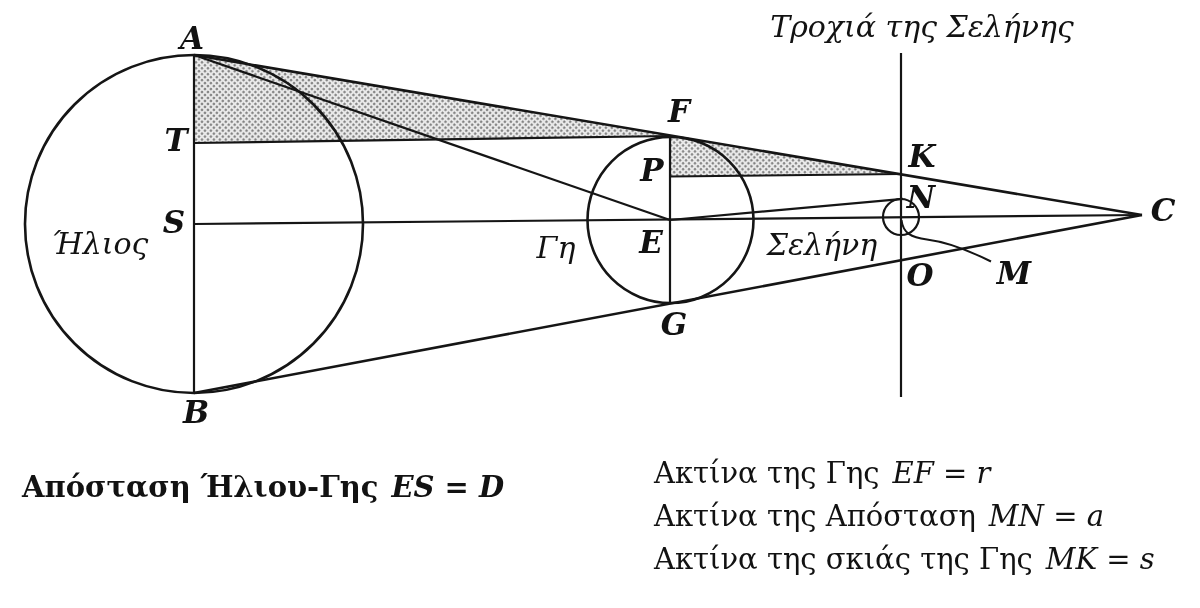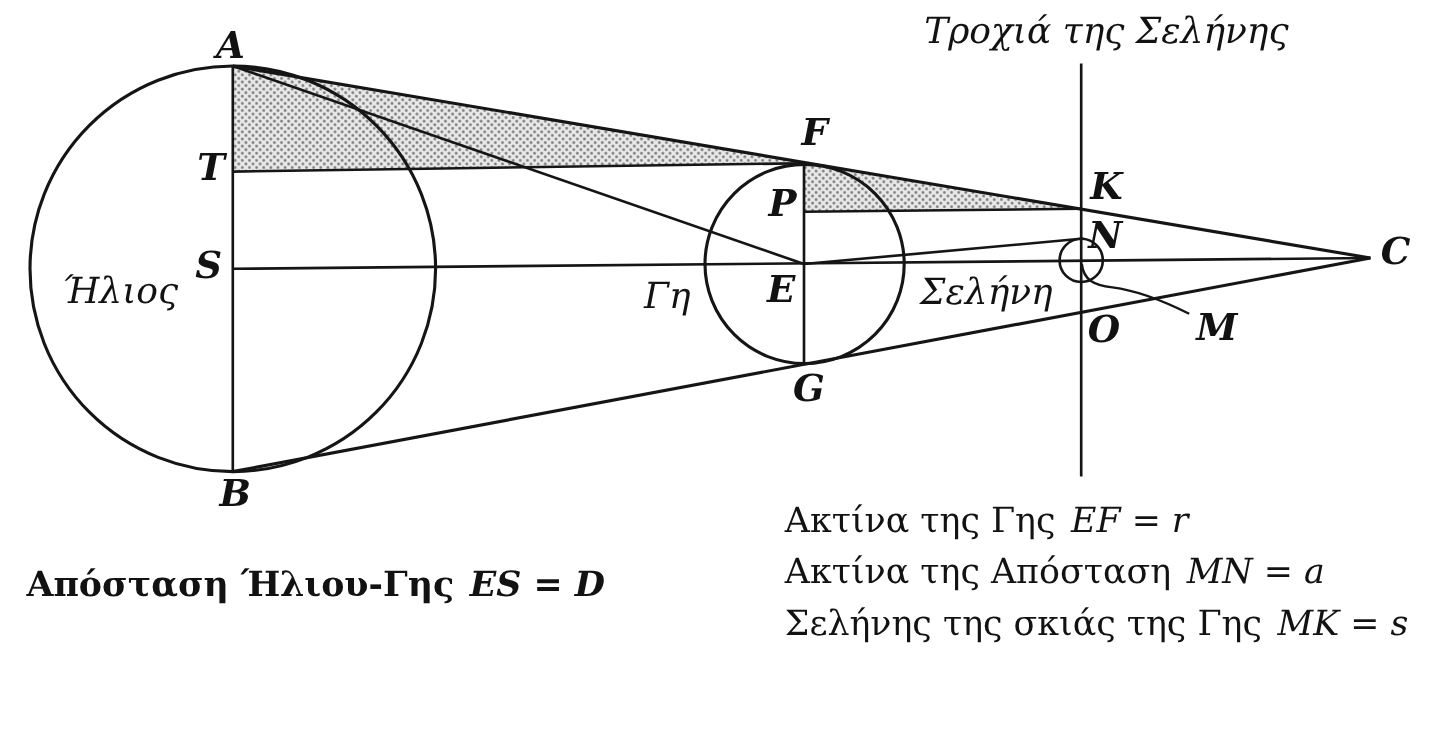--- a/index.html
+++ b/index.html
@@ -7,21 +7,21 @@
          font-family:"DejaVu Serif","Liberation Serif",serif;color:#121212;}
   .stage svg{position:absolute;left:0;top:0;}
   .pt-label{font:italic bold 31px "DejaVu Serif","Liberation Serif",serif;fill:#121212;}
   .body-label{font:italic 30px "DejaVu Serif","Liberation Serif",serif;fill:#121212;}
   .orbit-title{font:italic 30px "DejaVu Serif","Liberation Serif",serif;fill:#121212;}
   .stroke{stroke:#151515;fill:none;}
   .legend{position:absolute;font-size:29px;white-space:nowrap;color:#121212;}
   .legend-line{line-height:42px;height:42px;}
   .legend .formula{font-style:italic;margin-left:13px;}
   #legend-left{left:22px;top:466px;font-weight:bold;}
-  #legend-right{left:654px;top:412px;}
+  #legend-right{left:654px;top:452px;}
   #legend-right .legend-line{line-height:43px;height:43px;}
 </style>
 </head>
 <body>
 
 <div class="stage">
 
   <svg width="1200" height="608" viewBox="0 0 1200 608">
     <defs>
       <pattern id="halftone" width="4.2" height="4.2" patternUnits="userSpaceOnUse" patternTransform="rotate(45)">
@@ -79,17 +79,17 @@
   </div>
 
   <div class="legend" id="legend-right">
     <div class="legend-line">
       <span class="greek">Ακτίνα της Γης</span><span class="formula">EF = r</span>
     </div>
     <div class="legend-line">
       <span class="greek">Ακτίνα της Απόσταση</span><span class="formula">MN = a</span>
     </div>
     <div class="legend-line">
-      <span class="greek">Σελήνης της σκιάς της Γης</span><span class="formula">MK = s</span>
+      <span class="greek">Ακτίνα της σκιάς της Γης</span><span class="formula">MK = s</span>
     </div>
   </div>
 
 </div>
 
 </body></html>

